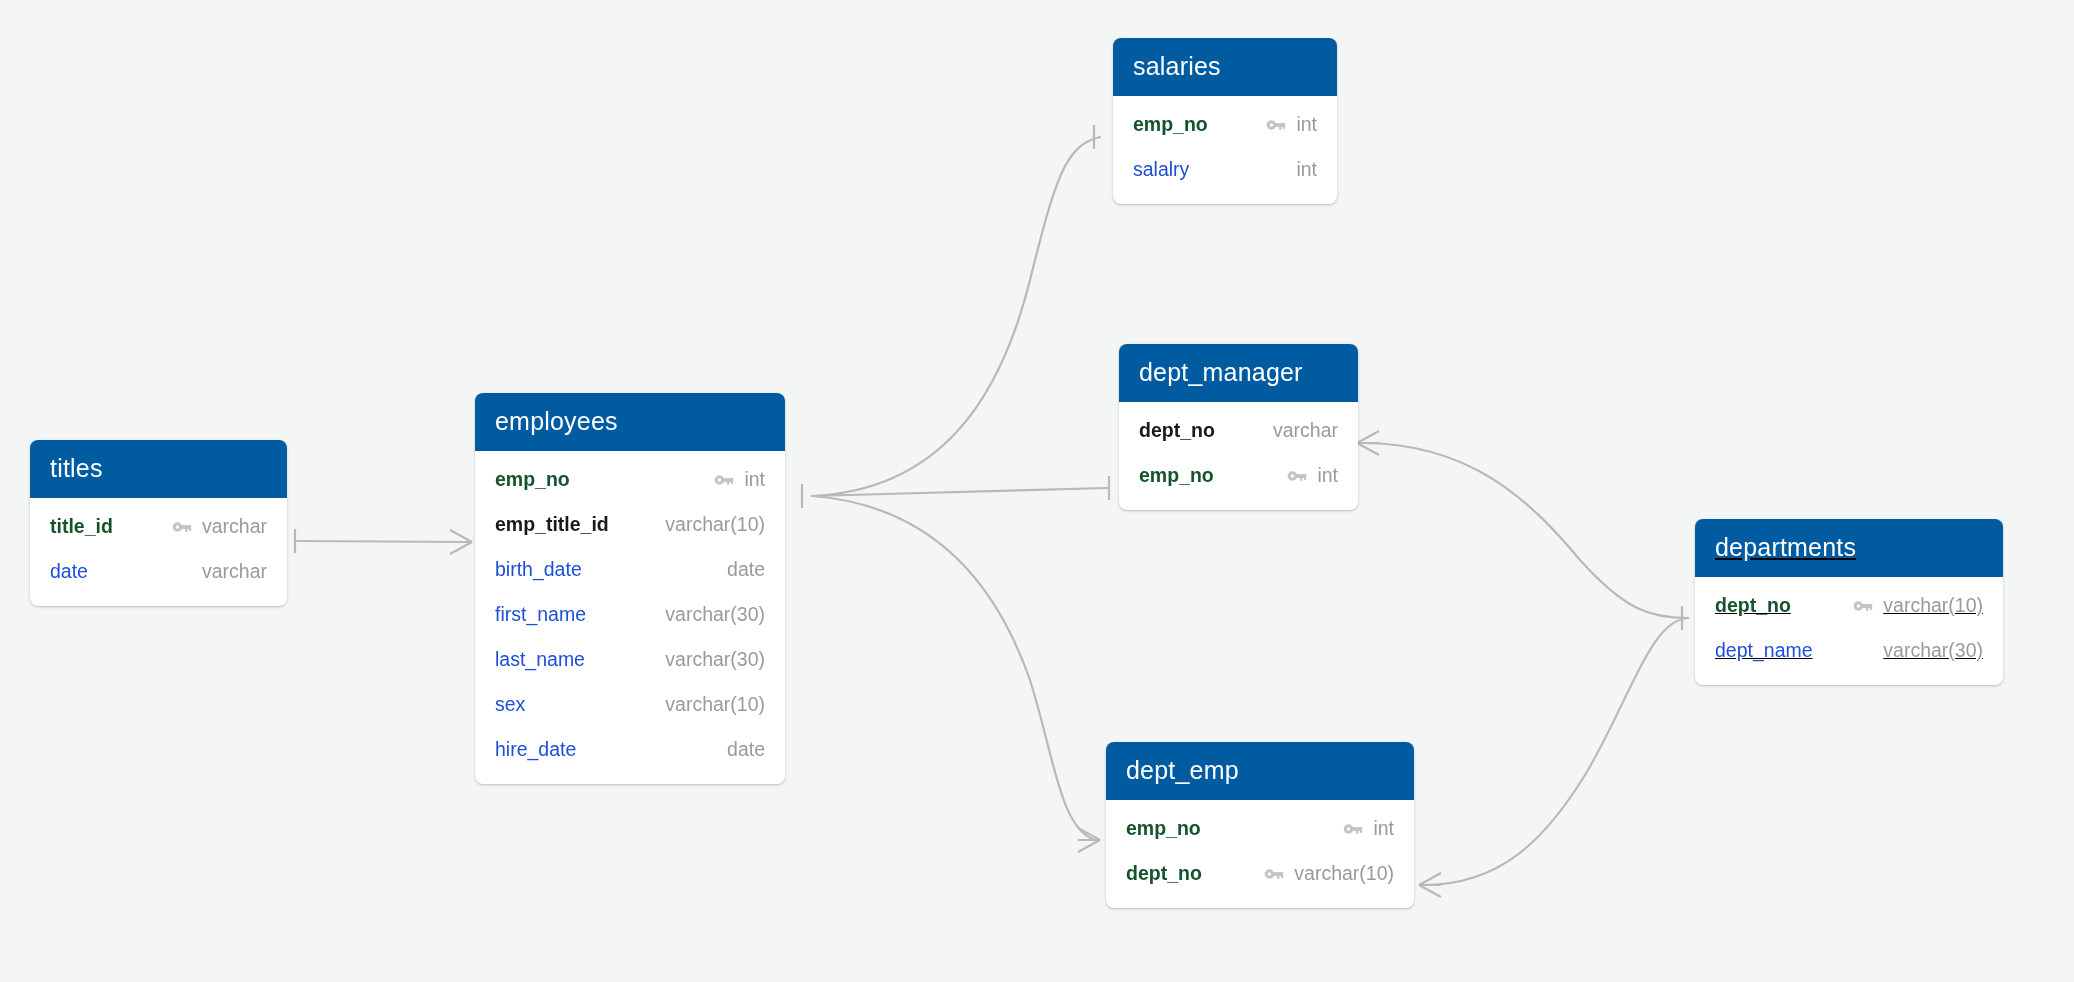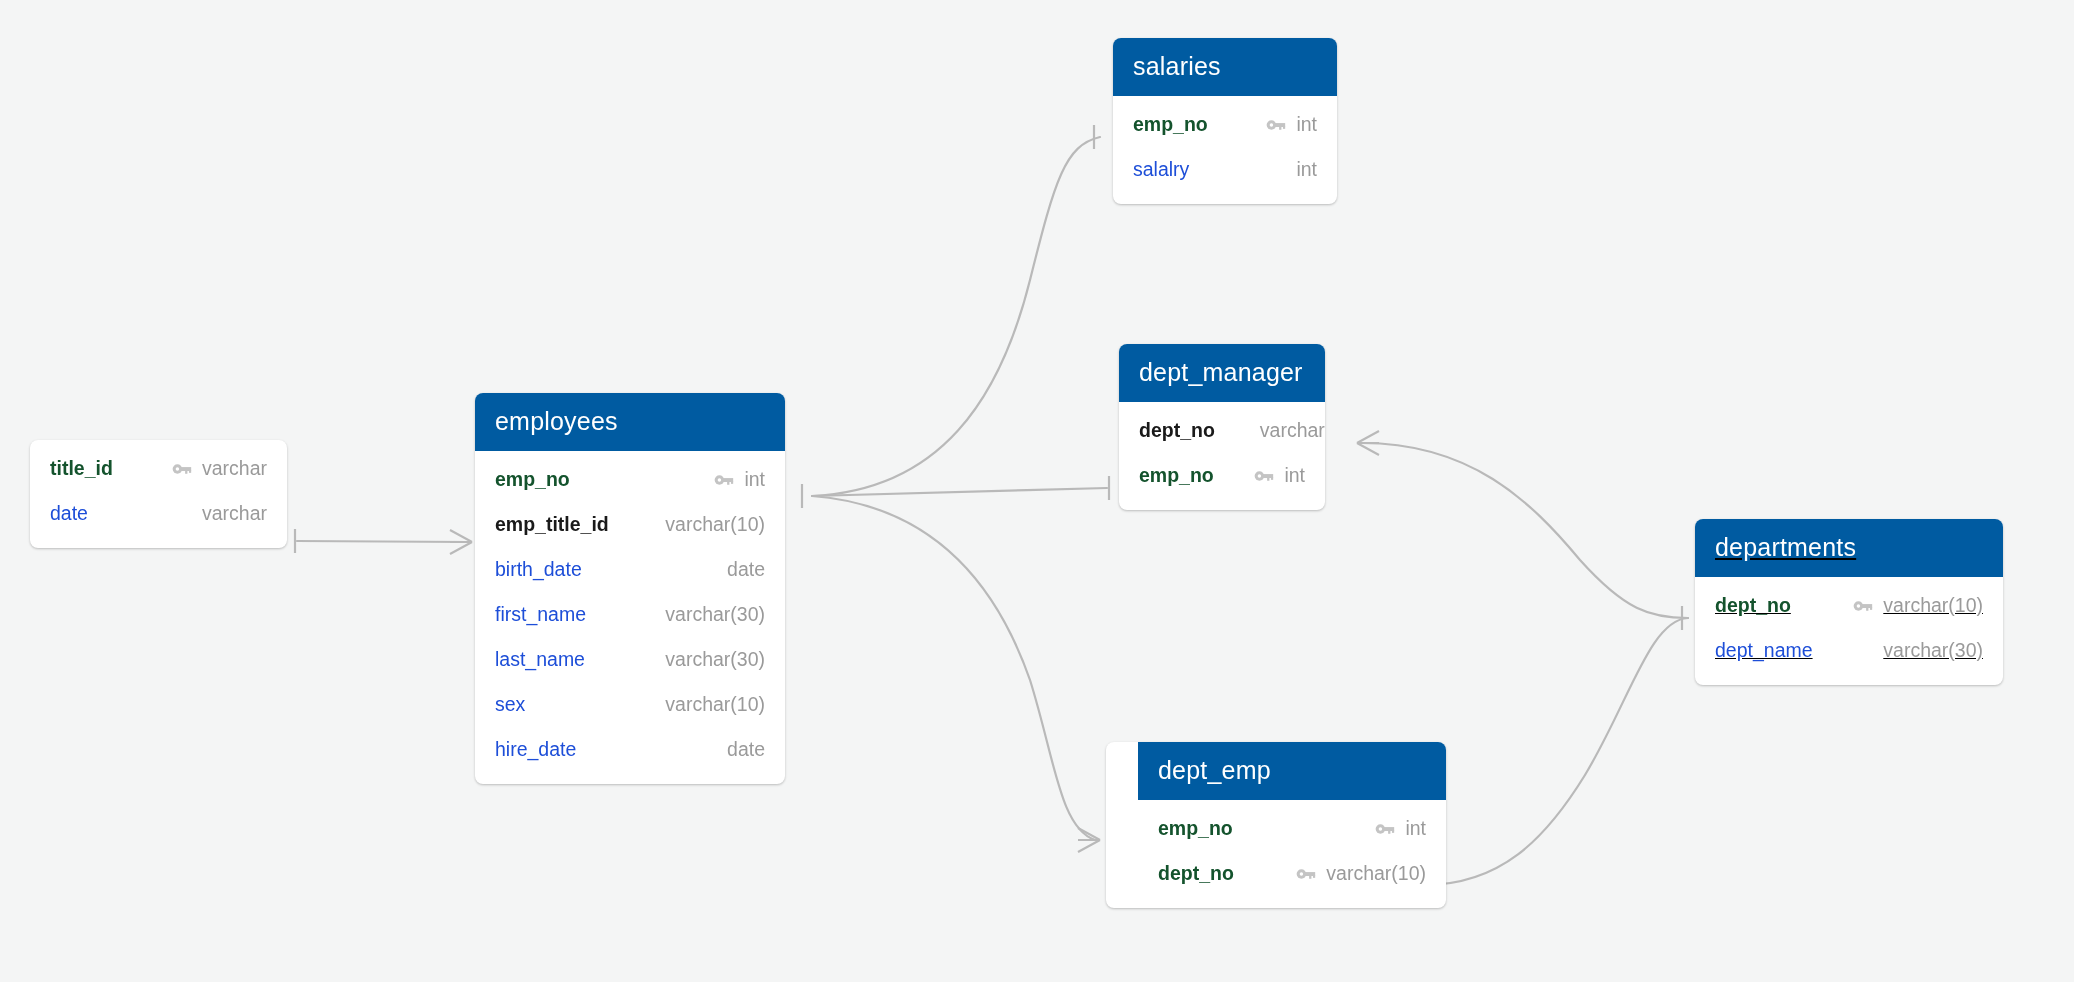--- a/index.html
+++ b/index.html
@@ -137,20 +137,21 @@
       <path class="edge-marker" d="M 1682 606 L 1682 630"></path>
     </g>
 
     <g>
       <path class="edge-path" d="M 1424 885 C 1500 885 1545 840 1585 775 C 1630 700 1650 620 1688 618"></path>
       <path class="edge-marker" d="M 1419 885 L 1441 873 M 1419 885 L 1441 885 M 1419 885 L 1441 897"></path>
     </g>
   </svg>
 
   <div class="entity" style="left:30px; top:440px; width:257px;">
+    <div class="entity-header">titles</div>
     <div class="entity-body">
       <div class="field-row">
         <span class="field-name pk">title_id</span>
         <span class="field-spacer"></span>
         <span class="field-meta">
           <svg class="key-icon" viewBox="0 0 24 24" aria-hidden="true">
             <circle cx="7" cy="12" r="5.2" fill="#c4c4c4"></circle>
             <circle cx="7" cy="12" r="1.9" fill="#ffffff"></circle>
             <rect x="10.5" y="9.9" width="11.5" height="4.3" fill="#c4c4c4"></rect>
             <rect x="15.4" y="13.6" width="2.5" height="3.6" fill="#c4c4c4"></rect>
@@ -259,21 +260,21 @@
         <span class="field-name">salalry</span>
         <span class="field-spacer"></span>
         <span class="field-meta">
           <svg class="key-icon hidden" viewBox="0 0 24 24"></svg>
           <span class="field-type">int</span>
         </span>
       </div>
     </div>
   </div>
 
-  <div class="entity" style="left:1119px; top:344px; width:206px;">
+  <div class="entity" style="left:1119px; top:344px; width:239px;">
     <div class="entity-header">dept_manager</div>
     <div class="entity-body">
       <div class="field-row">
         <span class="field-name fk">dept_no</span>
         <span class="field-spacer"></span>
         <span class="field-meta">
           <svg class="key-icon hidden" viewBox="0 0 24 24"></svg>
           <span class="field-type">varchar</span>
         </span>
       </div>
@@ -287,21 +288,21 @@
             <rect x="10.5" y="9.9" width="11.5" height="4.3" fill="#c4c4c4"></rect>
             <rect x="15.4" y="13.6" width="2.5" height="3.6" fill="#c4c4c4"></rect>
             <rect x="19.6" y="13.6" width="2.4" height="2.6" fill="#c4c4c4"></rect>
           </svg>
           <span class="field-type">int</span>
         </span>
       </div>
     </div>
   </div>
 
-  <div class="entity" style="left:1106px; top:742px; width:308px;padding-left:32px;">
+  <div class="entity" style="left:1106px; top:742px; width:308px;">
     <div class="entity-header">dept_emp</div>
     <div class="entity-body">
       <div class="field-row">
         <span class="field-name pk">emp_no</span>
         <span class="field-spacer"></span>
         <span class="field-meta">
           <svg class="key-icon" viewBox="0 0 24 24">
             <circle cx="7" cy="12" r="5.2" fill="#c4c4c4"></circle>
             <circle cx="7" cy="12" r="1.9" fill="#ffffff"></circle>
             <rect x="10.5" y="9.9" width="11.5" height="4.3" fill="#c4c4c4"></rect>

